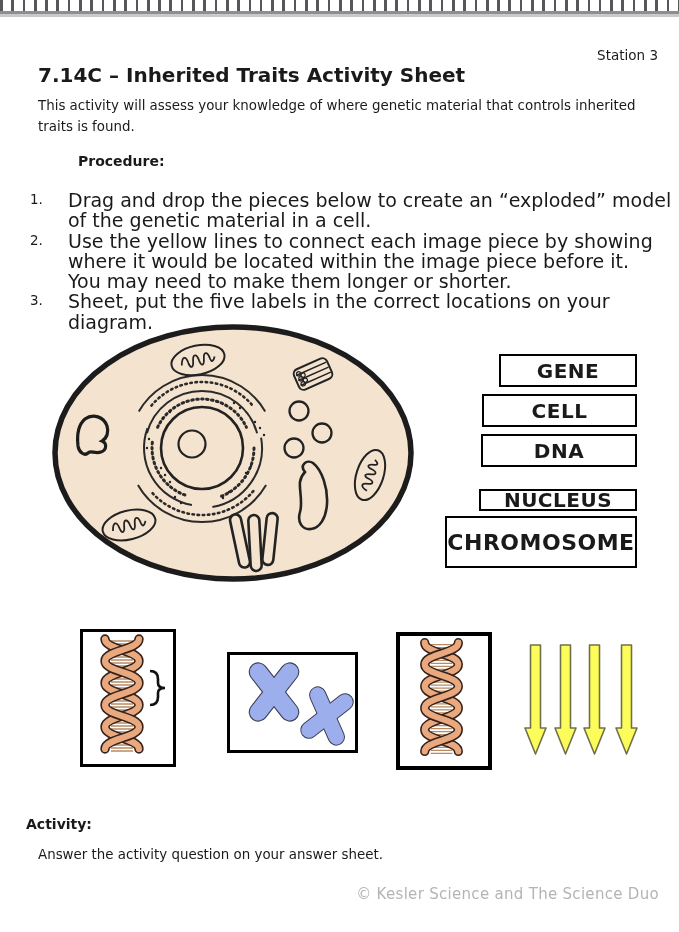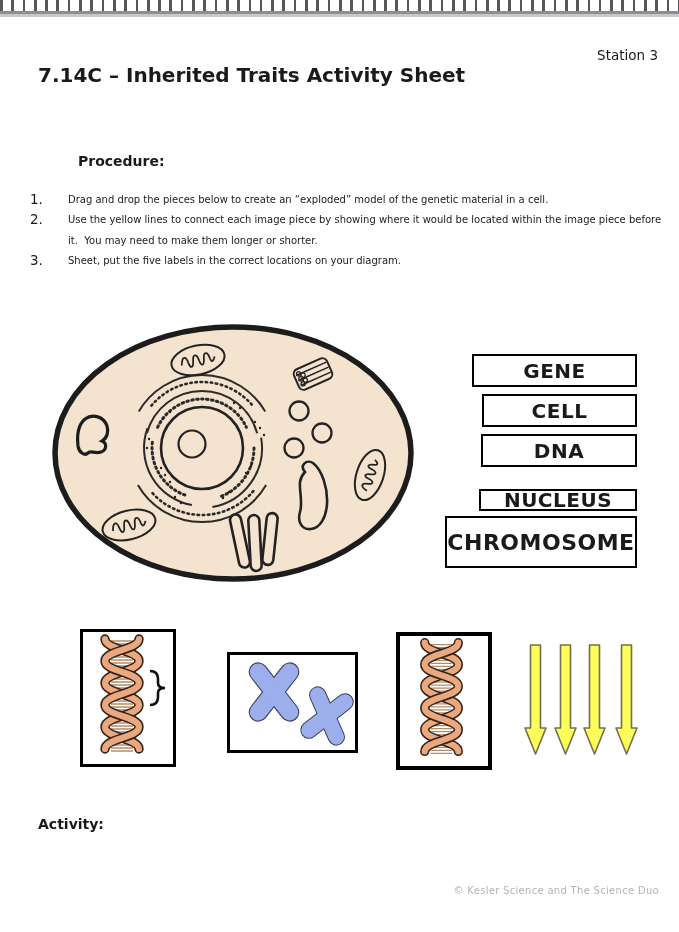--- a/index.html
+++ b/index.html
@@ -21,35 +21,35 @@
   .ruler-bar-light { height:3px; background:#c9c9cb; }
 
   
   .station { position:absolute; top:37px; right:21px; font-size:13.5px;margin-top:10px; }
   .title   { position:absolute; top:63px; left:38px; font-size:20px; font-weight:bold; }
   .intro   { position:absolute; top:95px; left:38px; width:630px; font-size:13.4px; line-height:21px; white-space:pre-wrap; }
   .proc-h  { position:absolute; top:153px; left:38px; font-size:14px; font-weight:bold;margin-left:40px; }
   .steps   { position:absolute; top:190px; left:30px; width:650px; }
   .step    { display:grid; grid-template-columns:38px 605px; }
   .step-num  { font-size:13.4px; line-height:20.3px; }
-  .step-text { font-size:10px; line-height:20.3px; white-space:pre-wrap; }
-  .activity-h   { position:absolute; top:816px; left:38px; font-size:14px; font-weight:bold; }
+  .step-text { font-size:19px; line-height:20.3px; white-space:pre-wrap; }
+  .activity-h   { position:absolute; top:816px; left:26px; font-size:14px; font-weight:bold; }
   .activity-txt { position:absolute; top:847px; left:38px; font-size:13.4px; }
-  .footer { position:absolute; top:885px; right:20px; font-size:10px; color:#b4b4b4; letter-spacing:.3px; }
+  .footer { position:absolute; top:885px; right:20px; font-size:15px; color:#b4b4b4; letter-spacing:.3px; }
 
   
   .cell-wrap { position:absolute; left:50px; top:322px; width:366px; height:262px; }
 
   
   .label-tile {
     position:absolute; right:42px; background:#ffffff; border:2px solid #000;
     display:flex; align-items:center; justify-content:center;
     font-weight:bold; letter-spacing:.5px;
   }
-  .lt-gene       { top:354px; width:165px; height:33px; font-size:20px; }
+  .lt-gene       { top:354px; width:138px; height:33px; font-size:20px; }
   .lt-cell       { top:394px; width:155px; height:33px; font-size:20px; }
   .lt-dna        { top:434px; width:156px; height:33px; font-size:20px; }
   .lt-nucleus    { top:489px; width:158px; height:22px; font-size:20px; }
   .lt-chromosome { top:516px; width:192px; height:52px; font-size:22px; }
 
   
   .piece { position:absolute; background:#ffffff; border:3px solid #000;
            display:flex; align-items:center; justify-content:center; }
   .piece-1 { left:80px;  top:629px; width:96px;  height:138px; }
   .piece-2 { left:227px; top:652px; width:131px; height:101px; }
@@ -62,20 +62,21 @@
 <div class="page">
 
   <div class="ruler">
     <div class="ruler-ticks"></div>
     <div class="ruler-bar-dark"></div>
     <div class="ruler-bar-light"></div>
   </div>
 
   <div class="station">Station 3</div>
   <div class="title">7.14C – Inherited Traits Activity Sheet</div>
+  <div class="intro">This activity will assess your knowledge of where genetic material that controls inherited traits is found.</div>
   <div class="proc-h">Procedure:</div>
 
   <div class="steps">
     <div class="step">
       <div class="step-num">1.</div>
       <div class="step-text">Drag and drop the pieces below to create an “exploded” model of the genetic material in a cell.</div>
     </div>
     <div class="step">
       <div class="step-num">2.</div>
       <div class="step-text">Use the yellow lines to connect each image piece by showing where it would be located within the image piece before it.  You may need to make them longer or shorter.</div>
@@ -230,15 +231,16 @@
       <g fill="#fcfc5a" stroke="#70704a" stroke-width="1.6" stroke-linejoin="round">
         <path d="M 6.5 1 H 16.5 V 84 H 22 L 11.5 110 L 1 84 H 6.5 Z"></path>
         <path d="M 36.5 1 H 46.5 V 84 H 52 L 41.5 110 L 31 84 H 36.5 Z"></path>
         <path d="M 65.5 1 H 75.5 V 84 H 81 L 70.5 110 L 60 84 H 65.5 Z"></path>
         <path d="M 97.5 1 H 107.5 V 84 H 113 L 102.5 110 L 92 84 H 97.5 Z"></path>
       </g>
     </svg>
   </div>
 
   <div class="activity-h">Activity:</div>
+  <div class="activity-txt">Answer the activity question on your answer sheet.</div>
   <div class="footer">© Kesler Science and The Science Duo</div>
 
 </div>
 
 </body></html>

